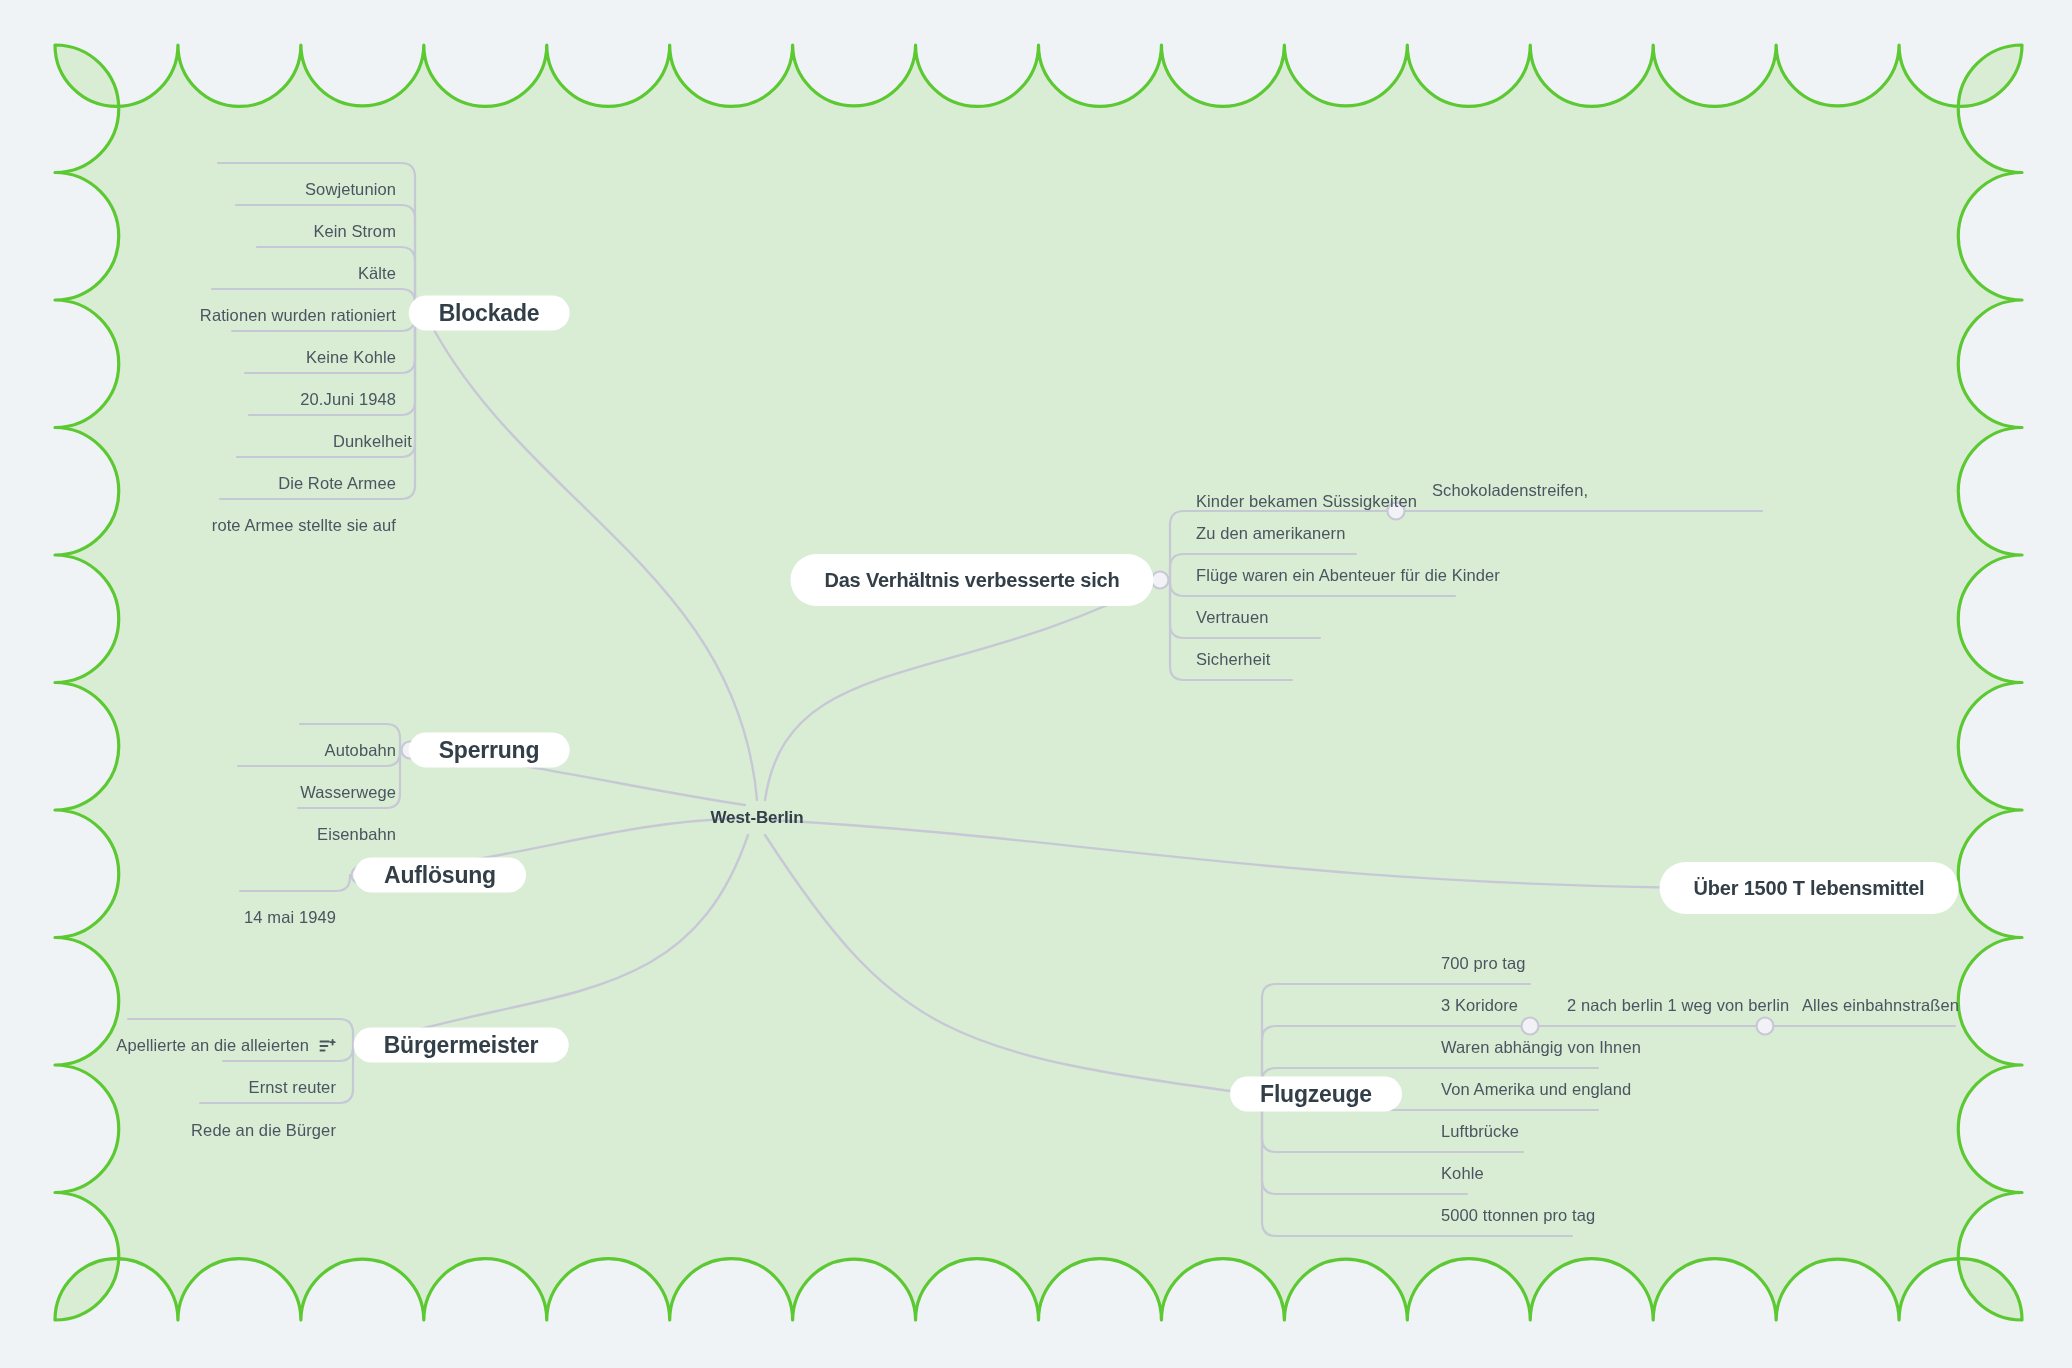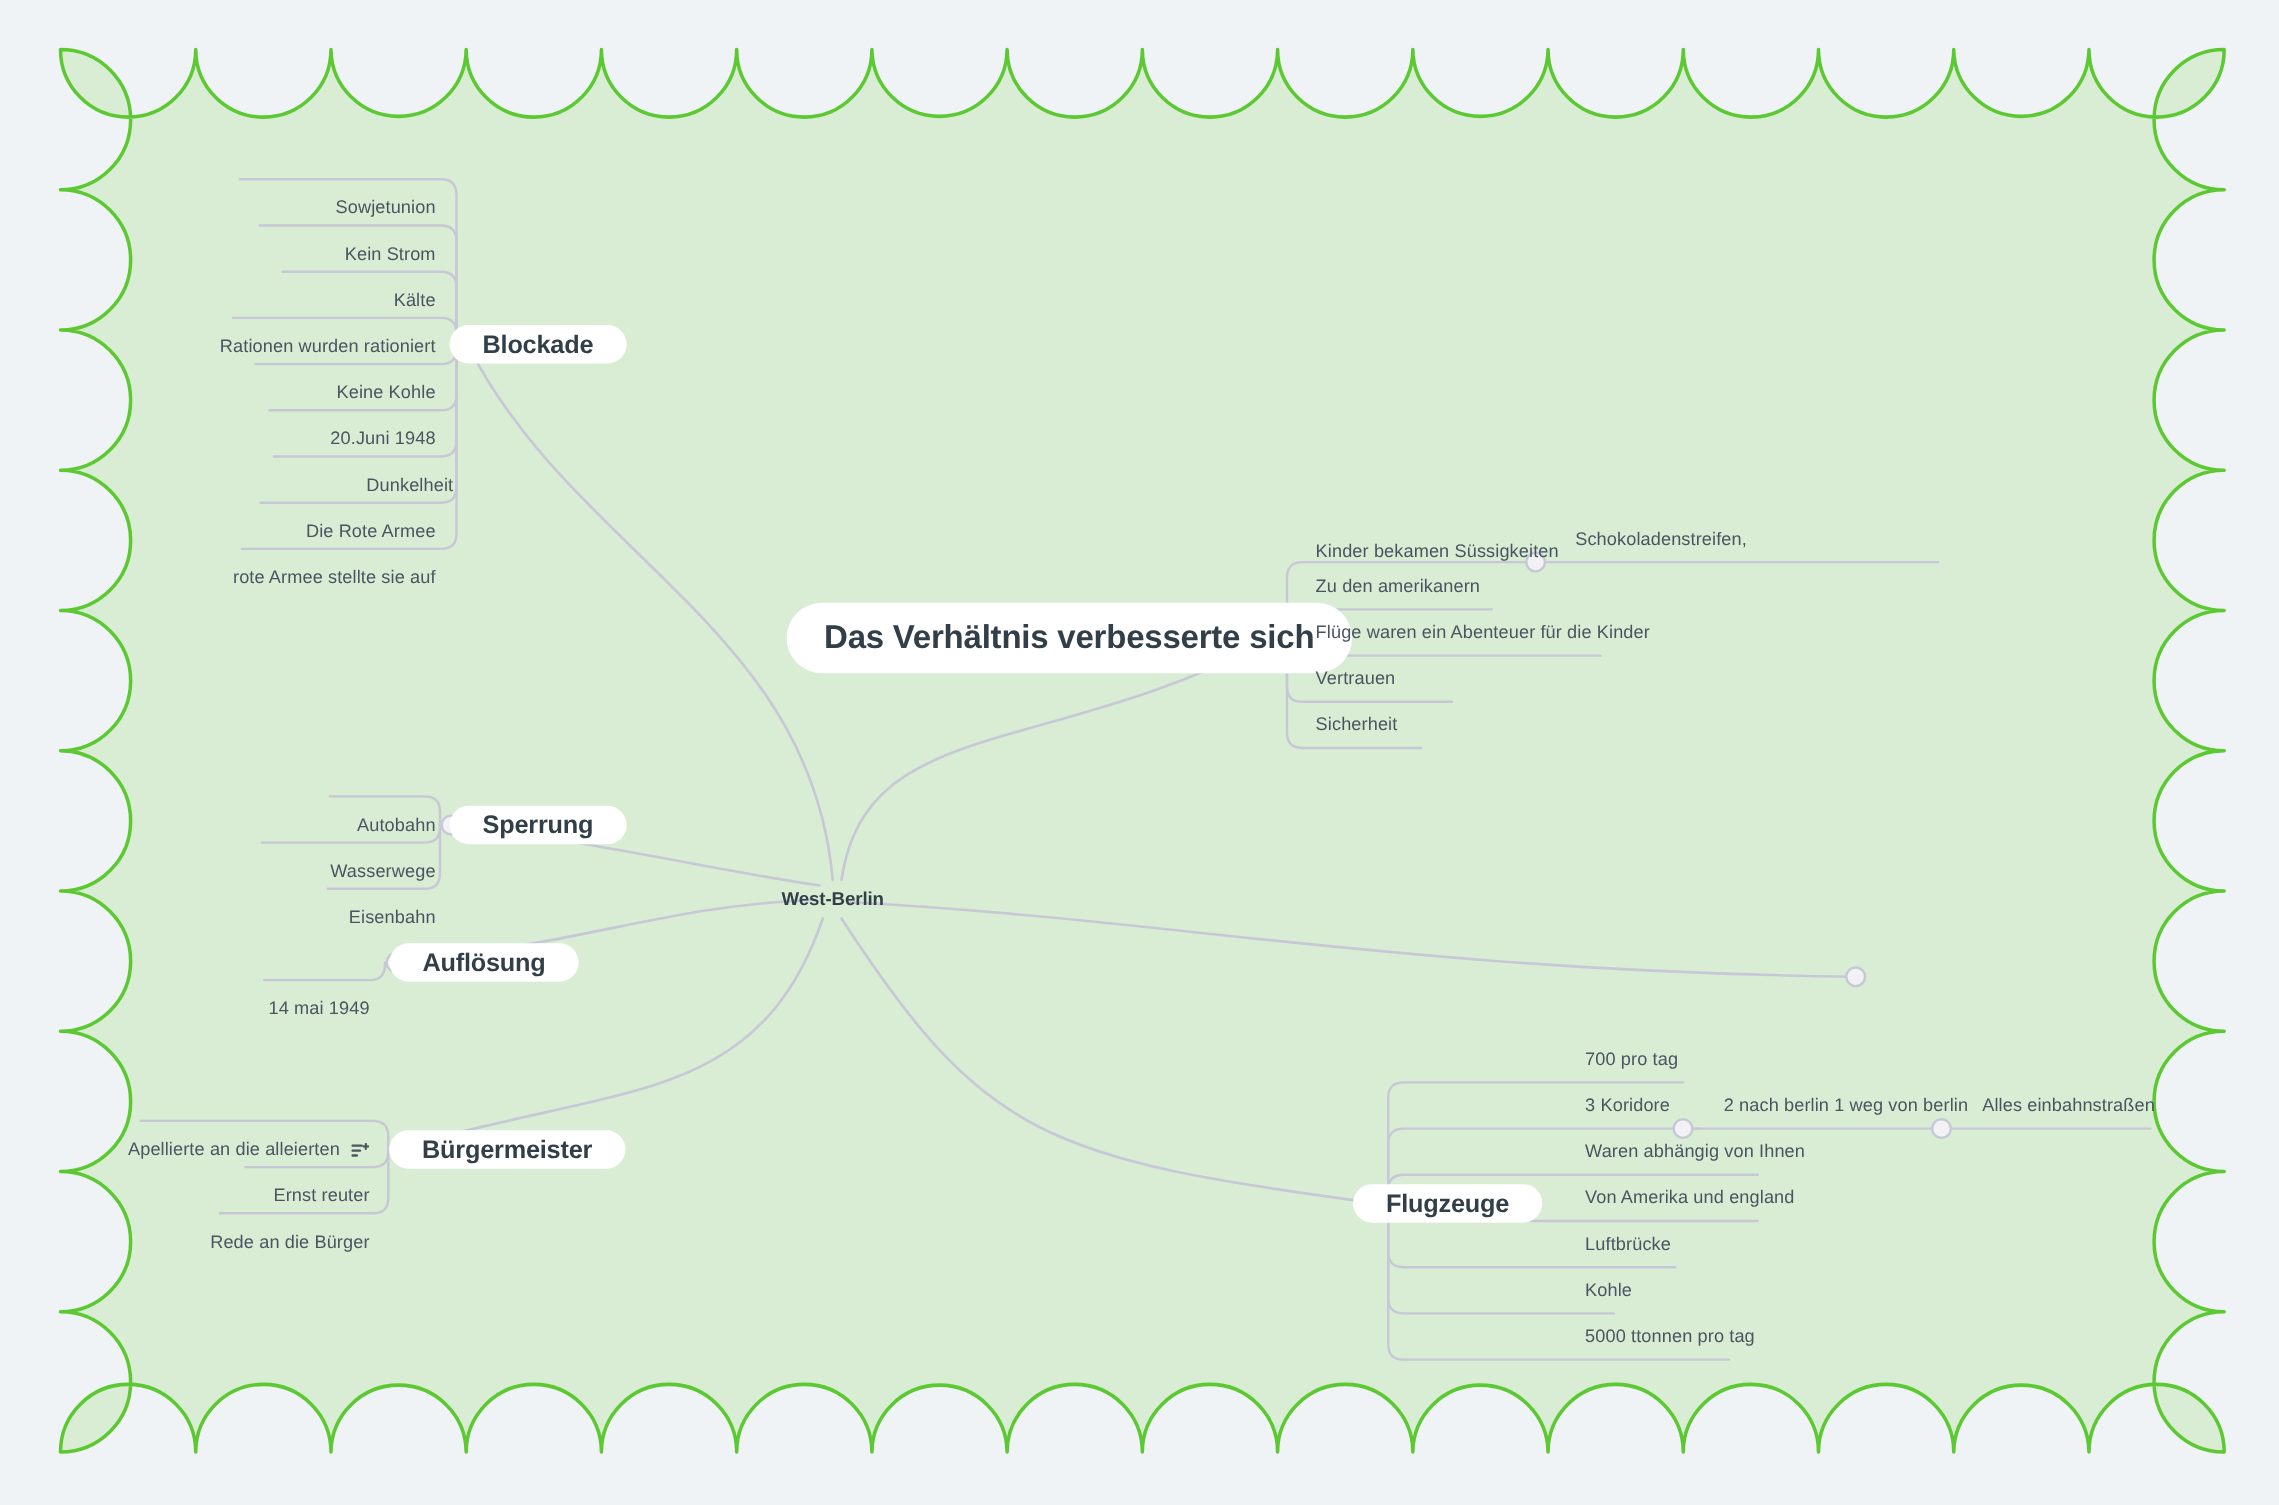--- a/index.html
+++ b/index.html
@@ -23,21 +23,21 @@
     color:#333f48;
     font-weight:bold;
     white-space:nowrap;
     box-sizing:border-box;
     transform:translate(-50%,-50%);
     padding:0 30px;
     height:35px;
     font-size:23px;
     letter-spacing:-0.2px;
   }
-  .pill.big{height:64px;font-size:30px;padding:0 34px;}
+  .pill.big{height:52px;font-size:20px;padding:0 34px;}
 
   
   .root{
     position:absolute;
     transform:translate(-50%,-50%);
     color:#333f48;
     font-weight:bold;
     font-size:17px;
     white-space:nowrap;
     letter-spacing:-0.1px;
@@ -130,20 +130,21 @@
 
 <div class="layer nodes" id="nodelayer">
 
   <div class="root" style="left:757px;top:818px">West-Berlin</div>
 
   <div class="pill" style="left:489px;top:313px">Blockade</div>
   <div class="pill big" style="left:972px;top:580px">Das Verhältnis verbesserte sich</div>
   <div class="pill" style="left:489px;top:750px">Sperrung</div>
   <div class="pill" style="left:440px;top:875px">Auflösung</div>
   <div class="pill" style="left:461px;top:1045px">Bürgermeister</div>
+  <div class="pill big" style="left:1809px;top:888px">Über 1500 T lebensmittel</div>
   <div class="pill" style="left:1316px;top:1094px">Flugzeuge</div>
 
   <div class="leaf left" style="left:400px;top:157px">Sowjetunion</div>
   <div class="leaf left" style="left:400px;top:199px">Kein Strom</div>
   <div class="leaf left" style="left:400px;top:241px">Kälte</div>
   <div class="leaf left" style="left:400px;top:283px">Rationen wurden rationiert</div>
   <div class="leaf left" style="left:400px;top:325px">Keine Kohle</div>
   <div class="leaf left" style="left:400px;top:367px">20.Juni 1948</div>
   <div class="leaf left" style="left:416px;top:409px">Dunkelheit</div>
   <div class="leaf left" style="left:400px;top:451px">Die Rote Armee</div>

